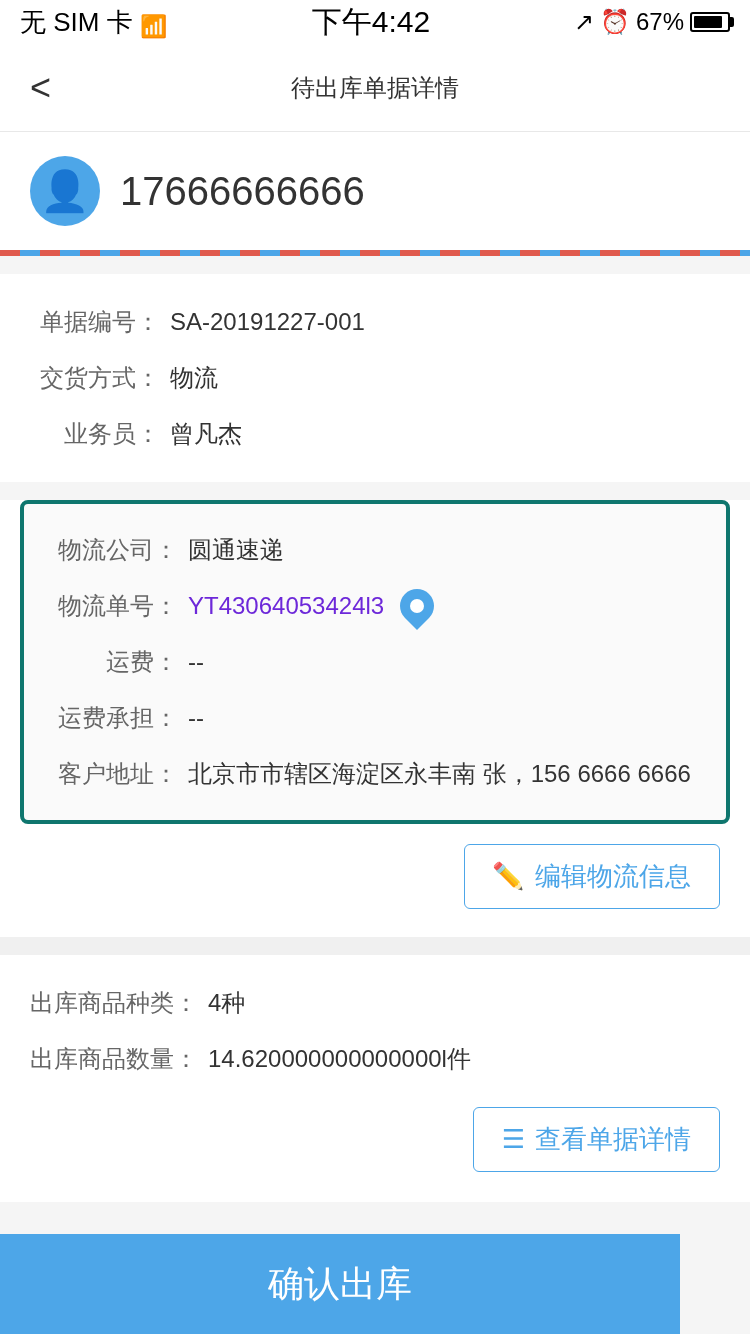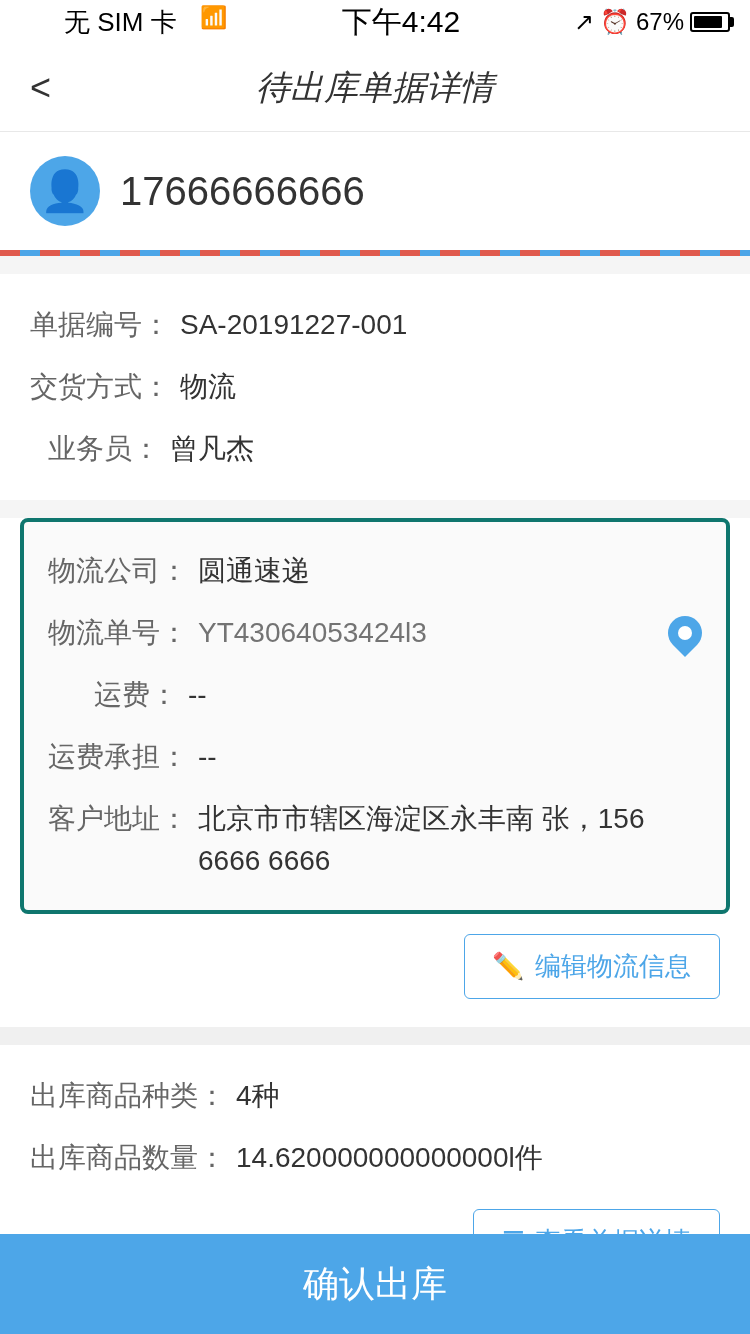--- a/index.html
+++ b/index.html
@@ -18,25 +18,24 @@
       height: 44px;
       background: #fff;
       display: flex;
       align-items: center;
       justify-content: space-between;
       padding: 0 20px;
       font-size: 28px;
     }
     .status-left {
       display: flex;
-      align-items: flex-start;
-      gap: 24px;
+      align-items: flex-end;
+      gap: 8px;
       font-size: 26px;
       color: #000;
-      margin-left: 44px;
     }
     .status-center {
       font-size: 30px;
       font-weight: 500;
       color: #000;
     }
     .status-right {
       display: flex;
       align-items: center;
       gap: 6px;
@@ -84,24 +83,23 @@
       border-bottom: 1px solid #e8e8e8;
     }
     .nav-back {
       position: absolute;
       left: 30px;
       font-size: 36px;
       color: #333;
       cursor: pointer;
     }
     .nav-title {
-      font-size: 34px;
+      font-size: 24px;
       font-weight: 500;
       color: #333;
-      font-style: italic;
     }
 
     
     .user-header {
       background: #fff;
       padding: 24px 30px;
       display: flex;
       align-items: center;
       gap: 20px;
       margin-top: 0;
@@ -140,40 +138,40 @@
     .section {
       background: #fff;
       margin-top: 18px;
       padding: 30px 30px;
     }
 
     .info-row {
       display: flex;
       align-items: flex-start;
       margin-bottom: 20px;
-      font-size: 28px;
+      font-size: 24px;
       color: #333;
       line-height: 1.5;
     }
     .info-row:last-child { margin-bottom: 0; }
     .info-label {
       color: #666;
       min-width: 140px;
       text-align: right;
       flex-shrink: 0;
       padding-right: 10px;
     }
     .info-value {
       color: #333;
       flex: 1;
       display: flex;
       align-items: center;
       gap: 16px;
     }
-    .info-value.blue { color: #737373; justify-content: space-between; }
+    .info-value.blue { color: #6d28d9; }
 
     
     .location-icon {
       width: 34px;
       height: 34px;
       background: #4da6e8;
       border-radius: 50% 50% 50% 0;
       transform: rotate(-45deg);
       display: inline-flex;
       align-items: center;
@@ -253,21 +251,21 @@
       gap: 10px;
       background: #fff;
       cursor: pointer;
     }
 
     
     .confirm-bar {
       position: fixed;
       bottom: 0;
       left: 0;
-      width: 750px;
+      width: 680px;
       height: 100px;
       background: #4da6e8;
       display: flex;
       align-items: center;
       justify-content: center;
       cursor: pointer;
     }
     .confirm-text {
       font-size: 36px;
       color: #fff;

